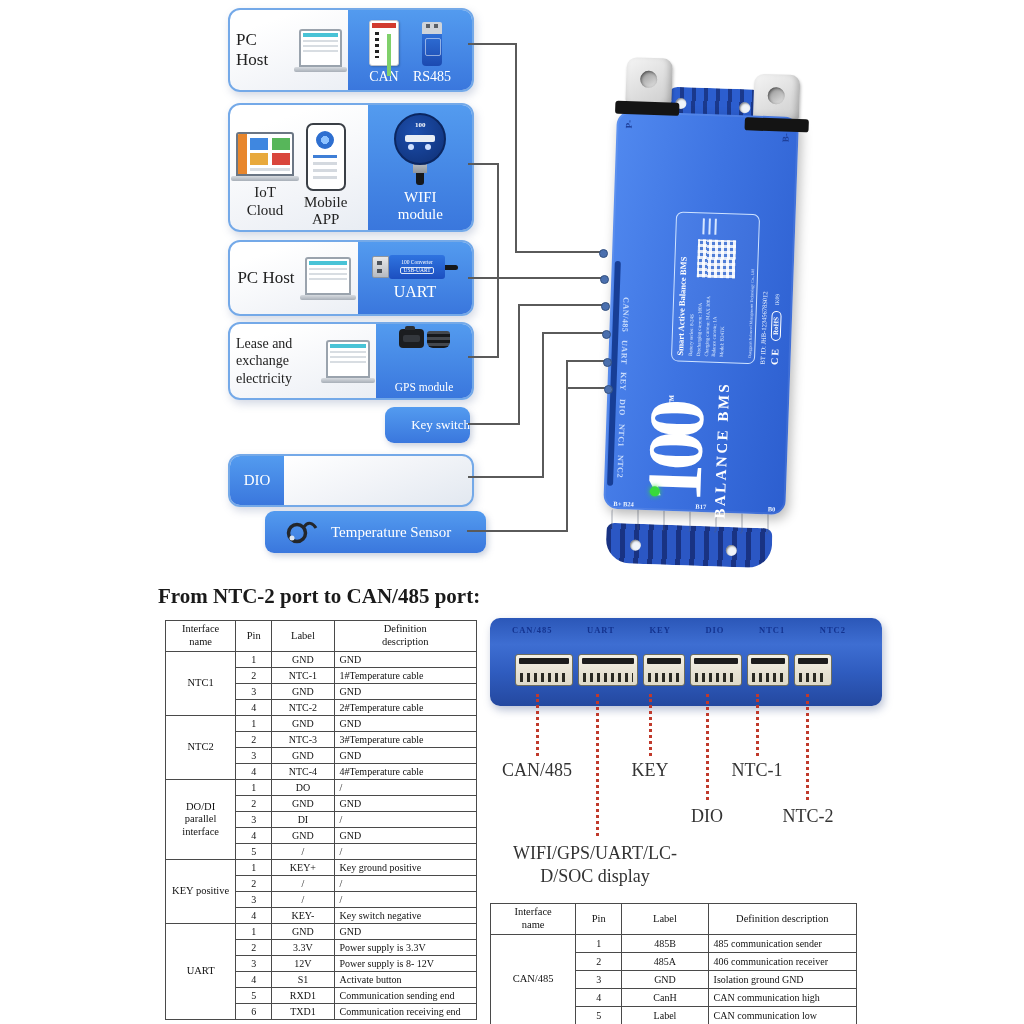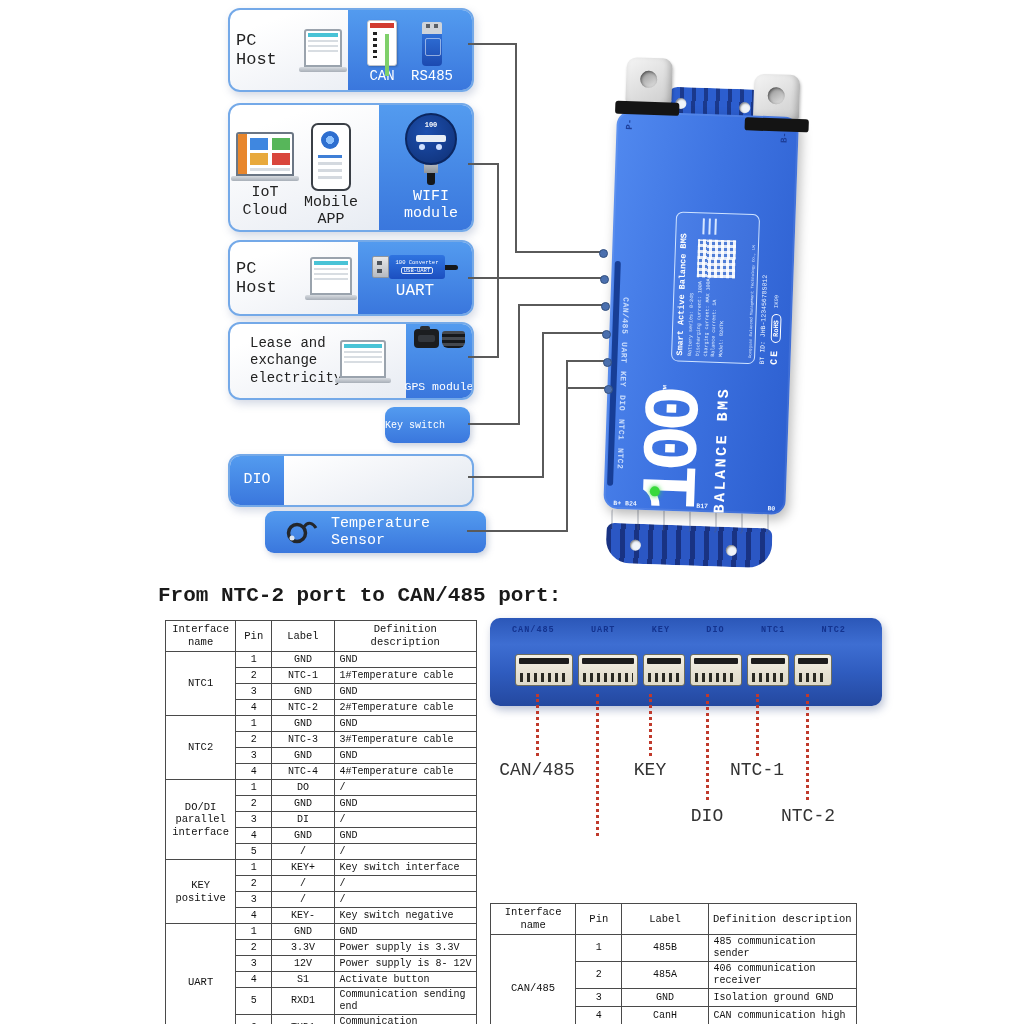--- a/index.html
+++ b/index.html
@@ -1,42 +1,42 @@
 <!DOCTYPE html>
 <html><head>
 <meta charset="utf-8">
 <style>
   html,body{margin:0;padding:0;background:#fff;}
   #page{position:relative;width:1024px;height:1024px;background:#fff;overflow:hidden;
-        font-family:Liberation Mono, monospace;color:#222;}
+        font-family:Liberation Serif, serif;color:#222;}
   i{display:block;font-style:normal;}
 
   
   .cbox{position:absolute;border:2px solid #74a9e8;border-radius:12px;
         background:linear-gradient(160deg,#ffffff 15%,#f2f4f8 55%,#e2e8f0);
         box-shadow:2px 4px 8px rgba(100,120,160,.28);display:flex;overflow:hidden;}
   .cbox-white{flex:1;display:flex;align-items:center;justify-content:center;gap:10px;padding:4px 6px;}
   .cbox-blue{background:linear-gradient(180deg,#539bef,#3a77dd);display:flex;
              align-items:flex-end;justify-content:center;gap:14px;padding:5px 4px;flex:none;}
   .blabel{font-size:17px;color:#222;}
   .wlabel{font-size:14px;color:#fff;text-align:center;line-height:1.12;}
   .klabel{font-size:15px;color:#222;text-align:center;line-height:1.15;}
   .stack{display:flex;flex-direction:column;align-items:center;gap:3px;margin-top:16px;}
   #box1{left:228px;top:8px;width:242px;height:80px;}
   #box1 .cbox-blue{width:116px;}
   #box2{left:228px;top:103px;width:242px;height:125px;}
   #box2 .cbox-blue{width:96px;flex-direction:column;align-items:center;justify-content:center;gap:4px;margin-left:15px;}
   #box3{left:228px;top:240px;width:242px;height:72px;}
   #box3 .cbox-blue{width:106px;flex-direction:column;align-items:center;justify-content:center;gap:4px;}
   #box4{left:228px;top:322px;width:242px;height:74px;}
-  #box4 .cbox-blue{width:64px;flex-direction:column;align-items:center;justify-content:space-between;padding:5px 1px;gap:2px;}
+  #box4 .cbox-blue{width:64px;flex-direction:column;align-items:center;justify-content:space-between;padding:5px 16px;gap:2px;}
   #box6{left:228px;top:454px;width:242px;height:49px;}
   #box6 .cbox-blue{width:46px;align-items:center;justify-content:center;}
   .badge{position:absolute;background:linear-gradient(180deg,#539bef,#3a77dd);border-radius:9px;color:#fff;
-         display:flex;align-items:center;justify-content:flex-start;font-size:10px;
+         display:flex;align-items:center;justify-content:flex-end;font-size:13px;
          box-shadow:2px 3px 6px rgba(100,120,160,.35);}
   #key-badge{left:385px;top:407px;width:85px;height:36px;}
   #temp-badge{left:265px;top:511px;width:205px;height:42px;justify-content:flex-start;gap:12px;padding-left:16px;font-size:15px;}
   .mw55{max-width:55px;} .mw60{max-width:62px;} .mw48{max-width:48px;}
 
   
   .laptop{width:46px;}
   .laptop .scr{height:30px;background:#fff;border:2px solid #9aa3ad;border-radius:3px 3px 0 0;padding:2px;}
   .laptop .bar{height:4px;background:#49c3d6;}
   .laptop .ln{height:2px;background:#d8dde2;margin-top:3px;}
@@ -478,21 +478,21 @@
         </tr>
         <tr>
           <td>5</td>
           <td>/</td>
           <td>/</td>
         </tr>
         <tr>
           <td class="gname" rowspan="4">KEY positive</td>
           <td>1</td>
           <td>KEY+</td>
-          <td>Key switch interface</td>
+          <td>Key ground positive</td>
         </tr>
         <tr>
           <td>2</td>
           <td>/</td>
           <td>/</td>
         </tr>
         <tr>
           <td>3</td>
           <td>/</td>
           <td>/</td>
@@ -560,20 +560,21 @@
   <i class="dotline" style="left:649px;top:694px;height:62px"></i>
   <i class="dotline" style="left:706px;top:694px;height:106px"></i>
   <i class="dotline" style="left:756px;top:694px;height:62px"></i>
   <i class="dotline" style="left:806px;top:694px;height:106px"></i>
 
   <div class="callout" id="co-can" style="left:496px;top:760px;width:82px">CAN/485</div>
   <div class="callout" id="co-key" style="left:626px;top:760px;width:48px">KEY</div>
   <div class="callout" id="co-ntc1" style="left:728px;top:760px;width:58px">NTC-1</div>
   <div class="callout" id="co-dio" style="left:684px;top:806px;width:46px">DIO</div>
   <div class="callout" id="co-ntc2" style="left:778px;top:806px;width:60px">NTC-2</div>
+  <div class="callout" id="co-wifi" style="left:510px;top:842px">WIFI/GPS/UART/LC-D/SOC display</div>
 
   <table class="pin-table" id="table-right">
       <colgroup>
         <col style="width:85px">
         <col style="width:46px">
         <col style="width:86px">
         <col style="width:148px">
       </colgroup>
       <tbody>
         <tr>

